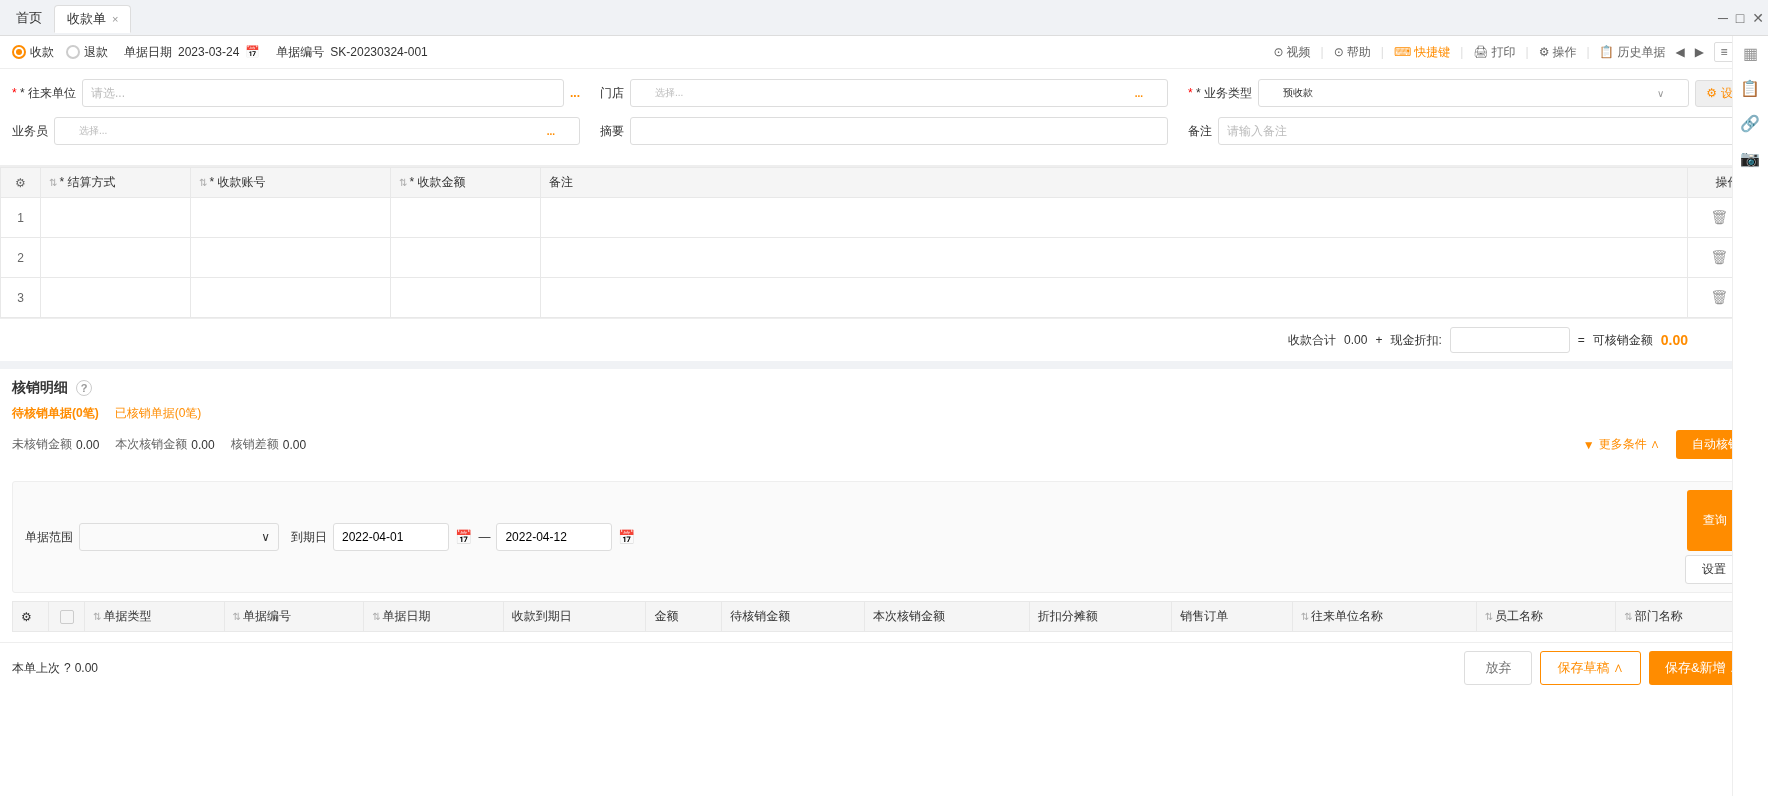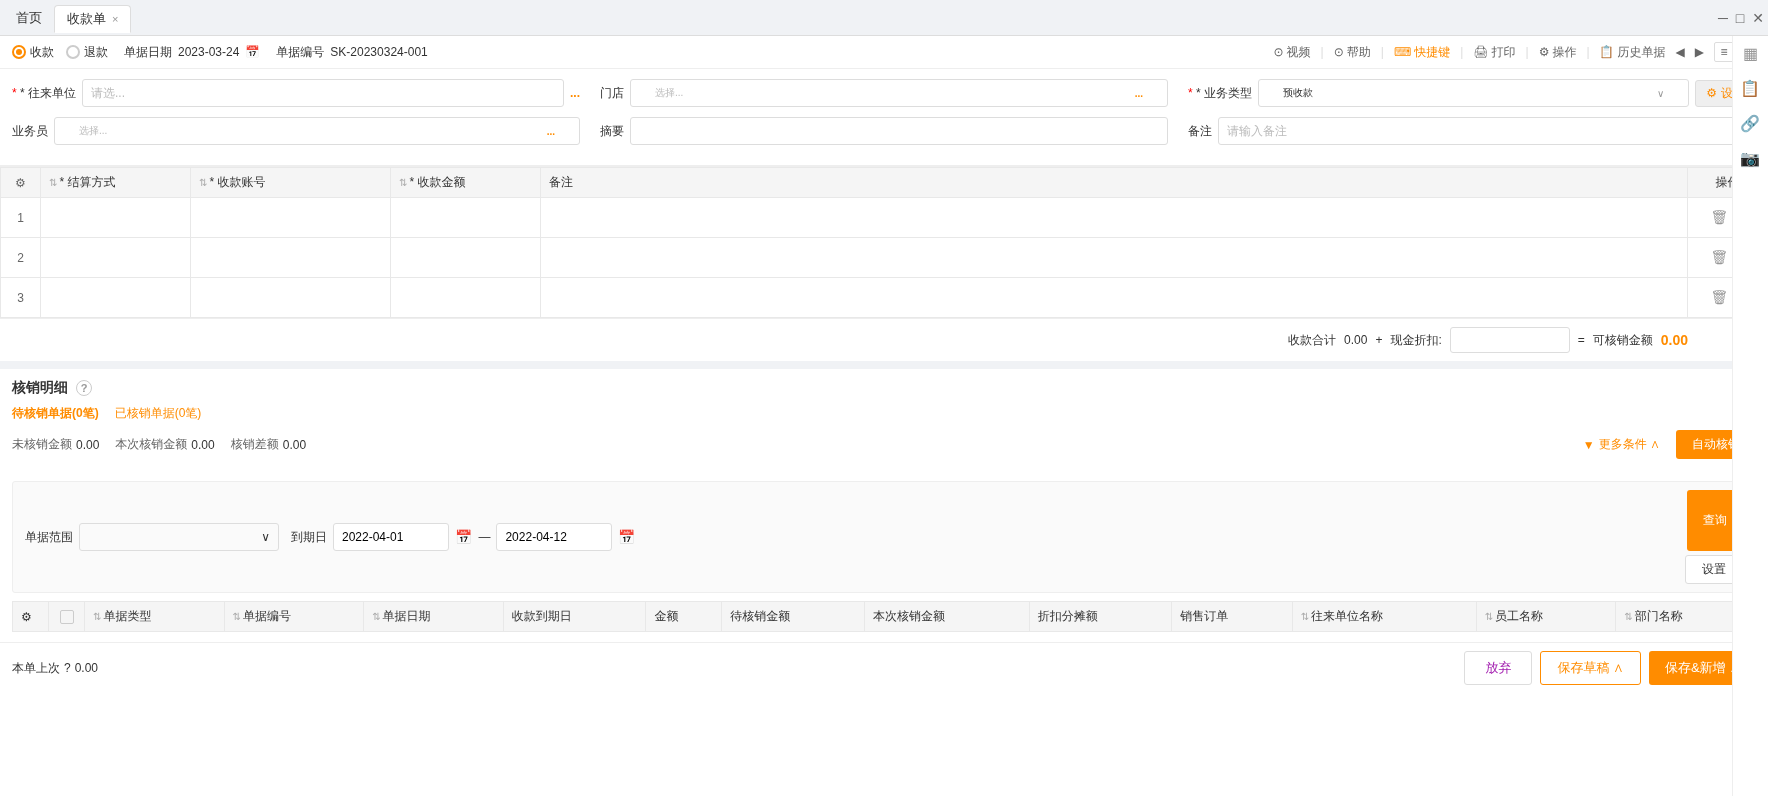--- a/index.html
+++ b/index.html
@@ -93,21 +93,21 @@
     .cal-icon { color: #aaa; font-size: 14px; cursor: pointer; }
 
     
     .bottom-table { width: 100%; border-collapse: collapse; margin-top: 4px; }
     .bottom-table th { background: #f5f5f5; border: 1px solid #e8e8e8; padding: 6px 8px; text-align: left; font-weight: normal; color: #333; font-size: 12px; white-space: nowrap; }
 
     
     .bottom-footer { display: flex; align-items: center; padding: 8px 12px; border-top: 1px solid #eee; background: #fff; position: sticky; bottom: 0; }
     .footer-info { font-size: 12px; color: #333; display: flex; align-items: center; gap: 4px; }
     .footer-actions { margin-left: auto; display: flex; gap: 8px; }
-    .btn-discard { background: #fff; color: #a21caf; border: 1px solid #ddd; border-radius: 3px; padding: 7px 20px; cursor: pointer; font-size: 13px; }
+    .btn-discard { background: #fff; color: #737373; border: 1px solid #ddd; border-radius: 3px; padding: 7px 20px; cursor: pointer; font-size: 13px; }
     .btn-draft { background: #fff; color: #ff8c00; border: 1px solid #ff8c00; border-radius: 3px; padding: 7px 16px; cursor: pointer; font-size: 13px; display: flex; align-items: center; gap: 4px; }
     .btn-save-new { background: #ff8c00; color: #fff; border: none; border-radius: 3px; padding: 7px 16px; cursor: pointer; font-size: 13px; display: flex; align-items: center; gap: 4px; }
 
     
     .right-sidebar { position: fixed; right: 0; top: 36px; width: 36px; background: #fff; border-left: 1px solid #eee; display: flex; flex-direction: column; align-items: center; padding: 8px 0; gap: 16px; height: calc(100vh - 36px); }
     .sidebar-icon { color: #999; cursor: pointer; font-size: 16px; }
     .sidebar-icon-orange { color: #ff8c00; cursor: pointer; font-size: 16px; }
 
     .checkbox-cell { display: flex; align-items: center; justify-content: center; }
     .checkbox { width: 14px; height: 14px; border: 1px solid #ccc; border-radius: 2px; cursor: pointer; }

